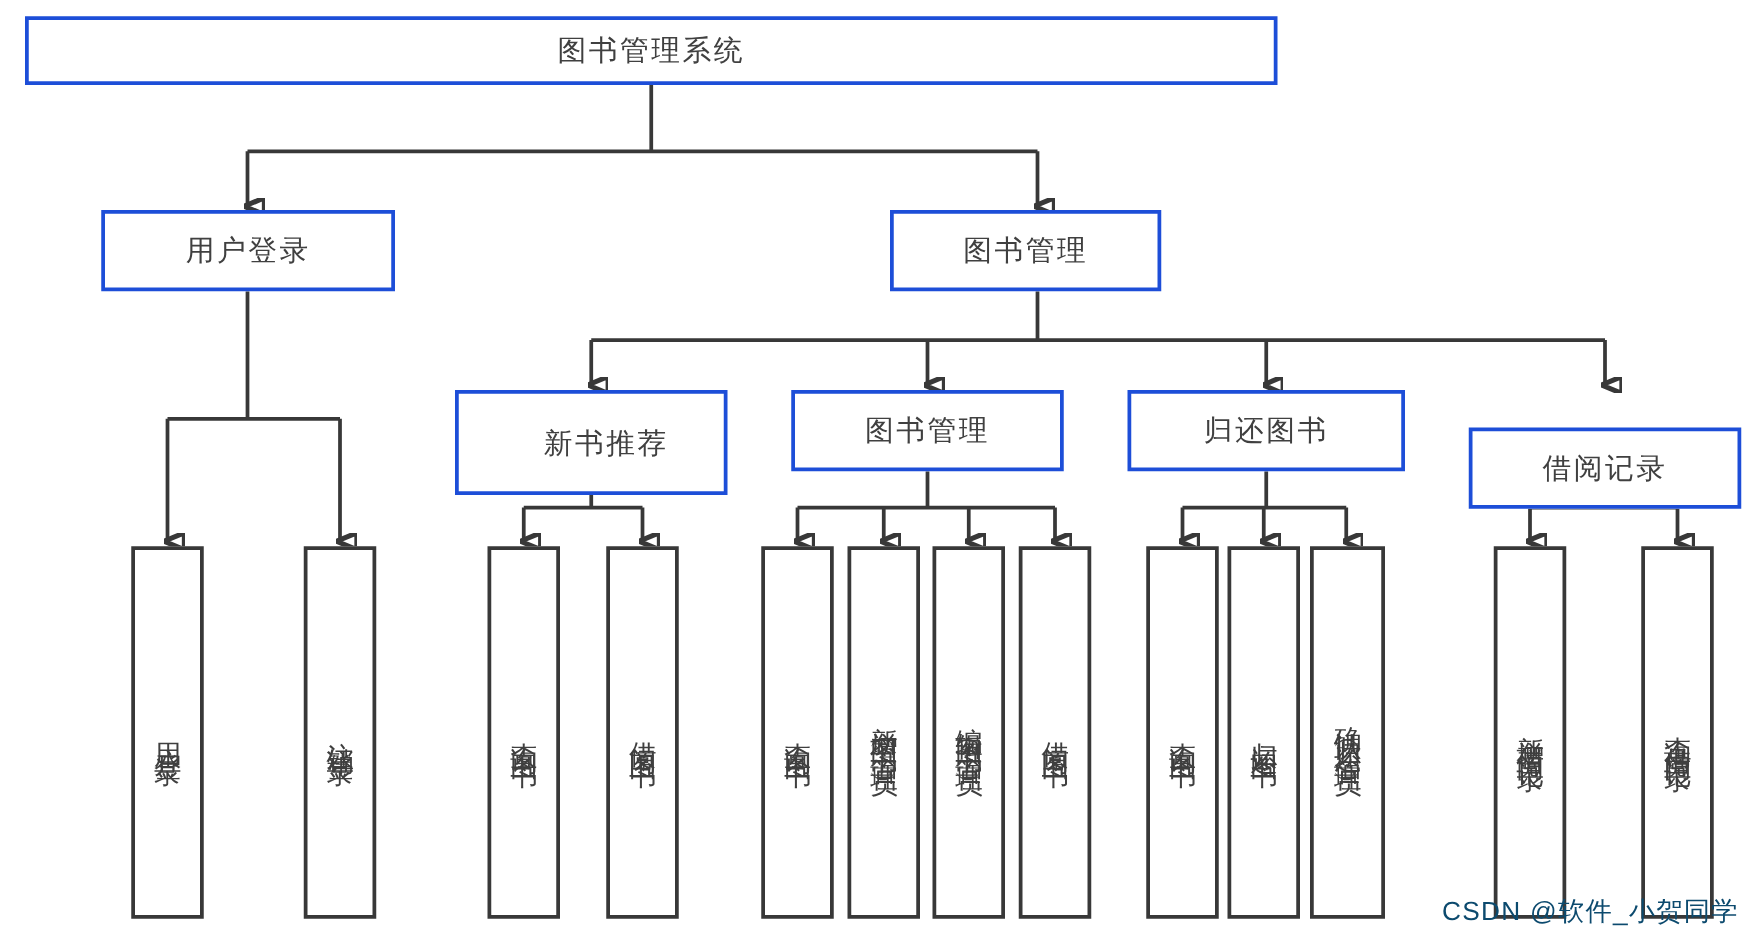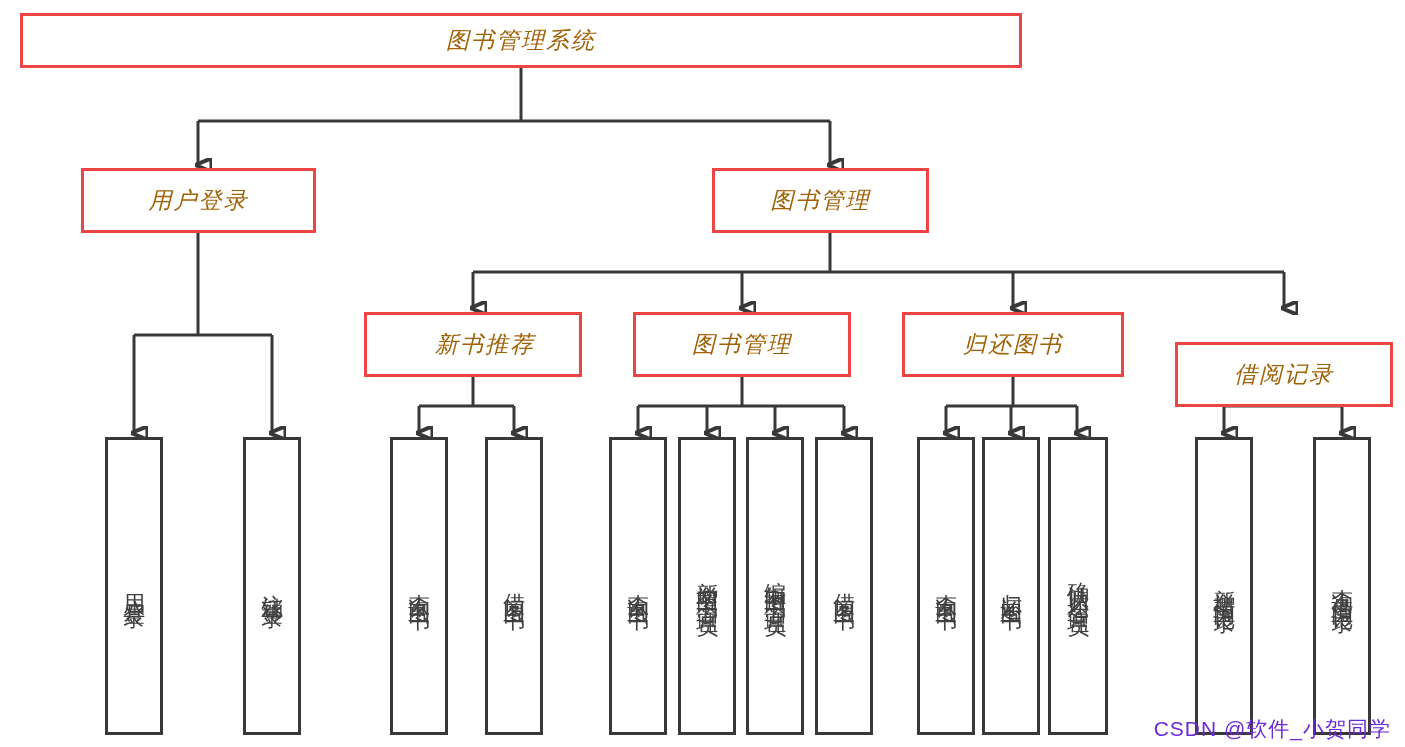--- a/index.html
+++ b/index.html
@@ -6,30 +6,29 @@
   #stage{
     position:relative;
     width:1405px;height:747px;
     background:#ffffff;
     font-family:"Liberation Sans",sans-serif;
     overflow:hidden;
   }
   .box{
     position:absolute;
     box-sizing:border-box;
-    border:3px solid #ef4444;
+    border:3px solid #1d4ed8;
     background:#ffffff;
     display:flex;
     align-items:center;
     justify-content:center;
-    color:#a16207;
+    color:#404040;
     font-size:23px;
     letter-spacing:2px;
     text-align:center;
-    font-style:italic;
   }
   .vbox{
     position:absolute;
     box-sizing:border-box;
     border:3px solid #383838;
     background:#ffffff;
     display:flex;
     align-items:center;
     justify-content:center;
     color:#3f3f3f;
@@ -48,21 +47,21 @@
   }
   #connectors path{
     stroke:#383838;
     stroke-width:3;
     fill:none;
   }
   .watermark{
     position:absolute;
     right:14px;
     bottom:4px;
-    color:#6d28d9;
+    color:#0c4a6e;
     font-size:21px;
     letter-spacing:1px;
   }
 </style>
 </head>
 <body>
 
 <div id="stage">
 
   <svg id="connectors" width="1405" height="747" viewBox="0 0 1405 747" aria-hidden="true">
@@ -118,21 +117,21 @@
       <path d="M1224 406 V433" marker-end="url(#arrow)"></path>
       <path d="M1342 406 V433" marker-end="url(#arrow)"></path>
     </g>
   </svg>
 
   <div class="box" style="left:20px;top:13px;width:1002px;height:55px;">图书管理系统</div>
 
   <div class="box" style="left:81px;top:168px;width:235px;height:65px;">用户登录</div>
   <div class="box" style="left:712px;top:168px;width:217px;height:65px;">图书管理</div>
 
-  <div class="box" style="left:364px;top:312px;width:218px;height:65px;padding-left:24px;">新书推荐</div>
+  <div class="box" style="left:364px;top:312px;width:218px;height:84px;padding-left:24px;">新书推荐</div>
   <div class="box" style="left:633px;top:312px;width:218px;height:65px;">图书管理</div>
   <div class="box" style="left:902px;top:312px;width:222px;height:65px;">归还图书</div>
   <div class="box" style="left:1175px;top:312px;width:218px;height:65px;margin-top:30px;">借阅记录</div>
 
   <div class="vbox" style="left:105px;top:437px;width:58px;height:298px;">
     <span class="vtext">用户登录</span>
   </div>
   <div class="vbox" style="left:243px;top:437px;width:58px;height:298px;">
     <span class="vtext">注销登录</span>
   </div>

